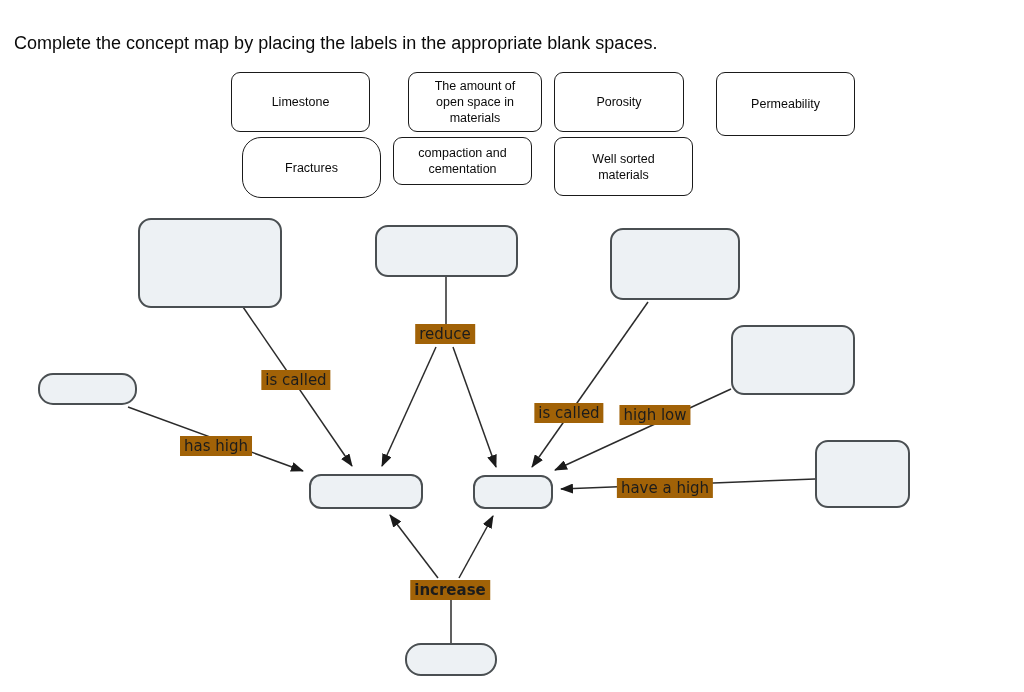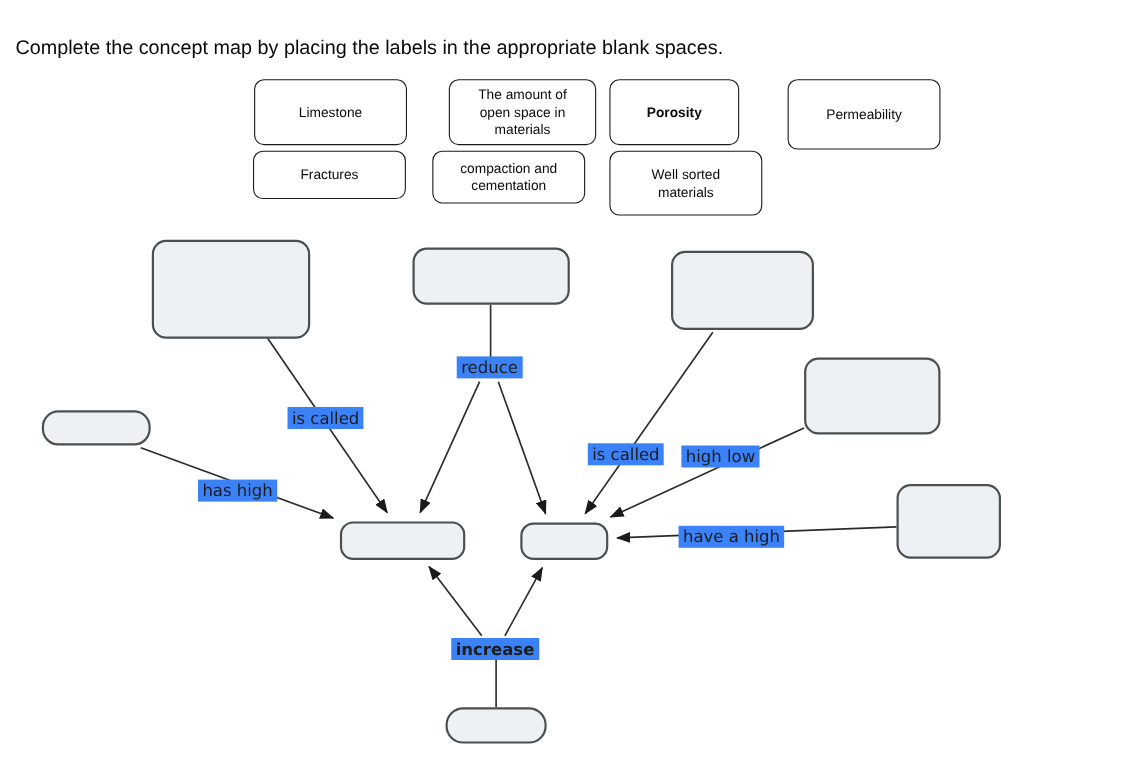--- a/index.html
+++ b/index.html
@@ -45,21 +45,21 @@
   }
   .blank {
     position: absolute;
     box-sizing: border-box;
     background: #edf1f4;
     border: 2px solid #4a4f52;
   }
   .edge-label {
     position: absolute;
     transform: translate(-50%, -50%);
-    background: #3b82f6;
+    background: #a16207;
     padding: 1px 4px;
     font-family: "DejaVu Sans", sans-serif;
     font-size: 15px;
     color: #1c1c1c;
     white-space: nowrap;
   }
 </style>
 </head>
 <body>
 
@@ -85,24 +85,24 @@
       <line x1="438" y1="578" x2="390" y2="515" marker-end="url(#arw)"></line>
       <line x1="459" y1="578" x2="493" y2="516" marker-end="url(#arw)"></line>
       <line x1="451" y1="600" x2="451" y2="643"></line>
     </g>
   </svg>
 
   <div class="card" style="left:231px; top:72px;  width:139px; height:60px;">Limestone</div>
   <div class="card" style="left:408px; top:72px;  width:134px; height:60px;">The amount of
 open space in
 materials</div>
-  <div class="card" style="left:554px; top:72px;  width:118px; height:60px;font-weight:bold;">Porosity</div>
+  <div class="card" style="left:554px; top:72px;  width:130px; height:60px;">Porosity</div>
   <div class="card" style="left:716px; top:72px;  width:139px; height:64px;">Permeability</div>
 
-  <div class="card" style="left:230px; top:137px; width:139px; height:44px;">Fractures</div>
+  <div class="card" style="left:242px; top:137px; width:139px; height:61px;border-radius:19px;">Fractures</div>
   <div class="card" style="left:393px; top:137px; width:139px; height:48px;">compaction and
 cementation</div>
   <div class="card" style="left:554px; top:137px; width:139px; height:59px;">Well sorted
 materials</div>
 
   <div class="blank" style="left:138px; top:218px; width:144px; height:90px; border-radius:13px;"></div>
   <div class="blank" style="left:375px; top:225px; width:143px; height:52px; border-radius:13px;"></div>
   <div class="blank" style="left:610px; top:228px; width:130px; height:72px; border-radius:13px;"></div>
   <div class="blank" style="left:731px; top:325px; width:124px; height:70px; border-radius:13px;"></div>
   <div class="blank" style="left:38px;  top:373px; width:99px;  height:32px; border-radius:15px;"></div>

